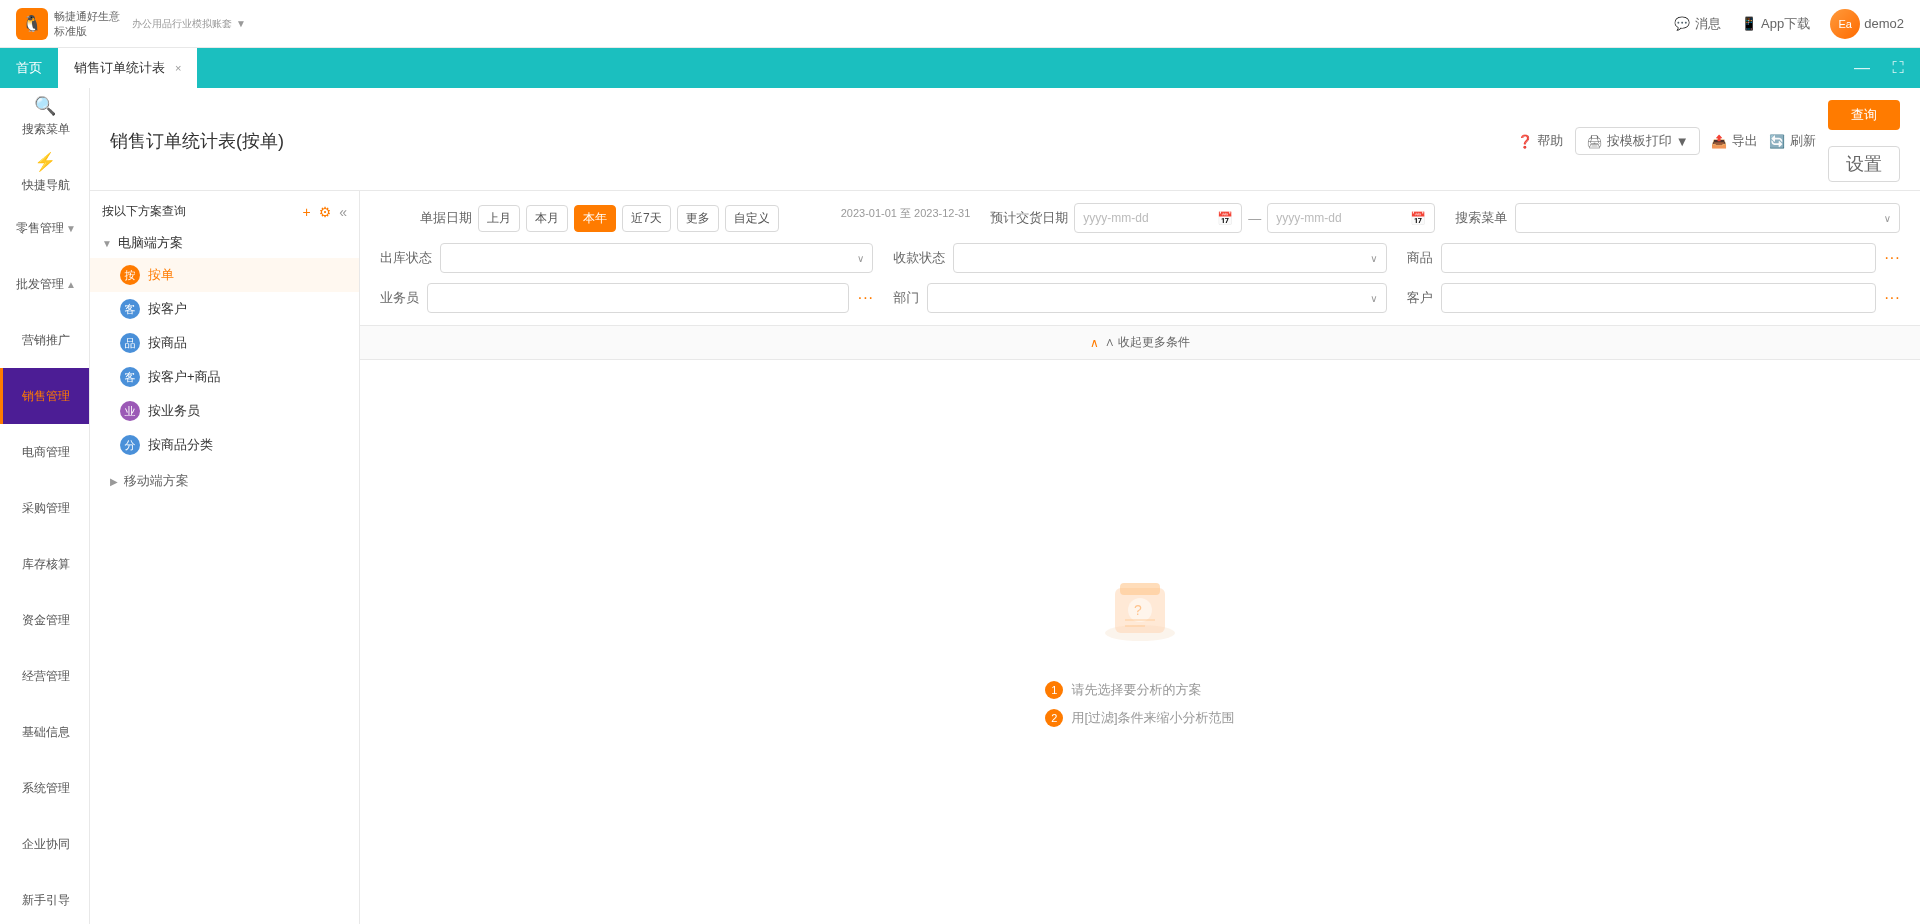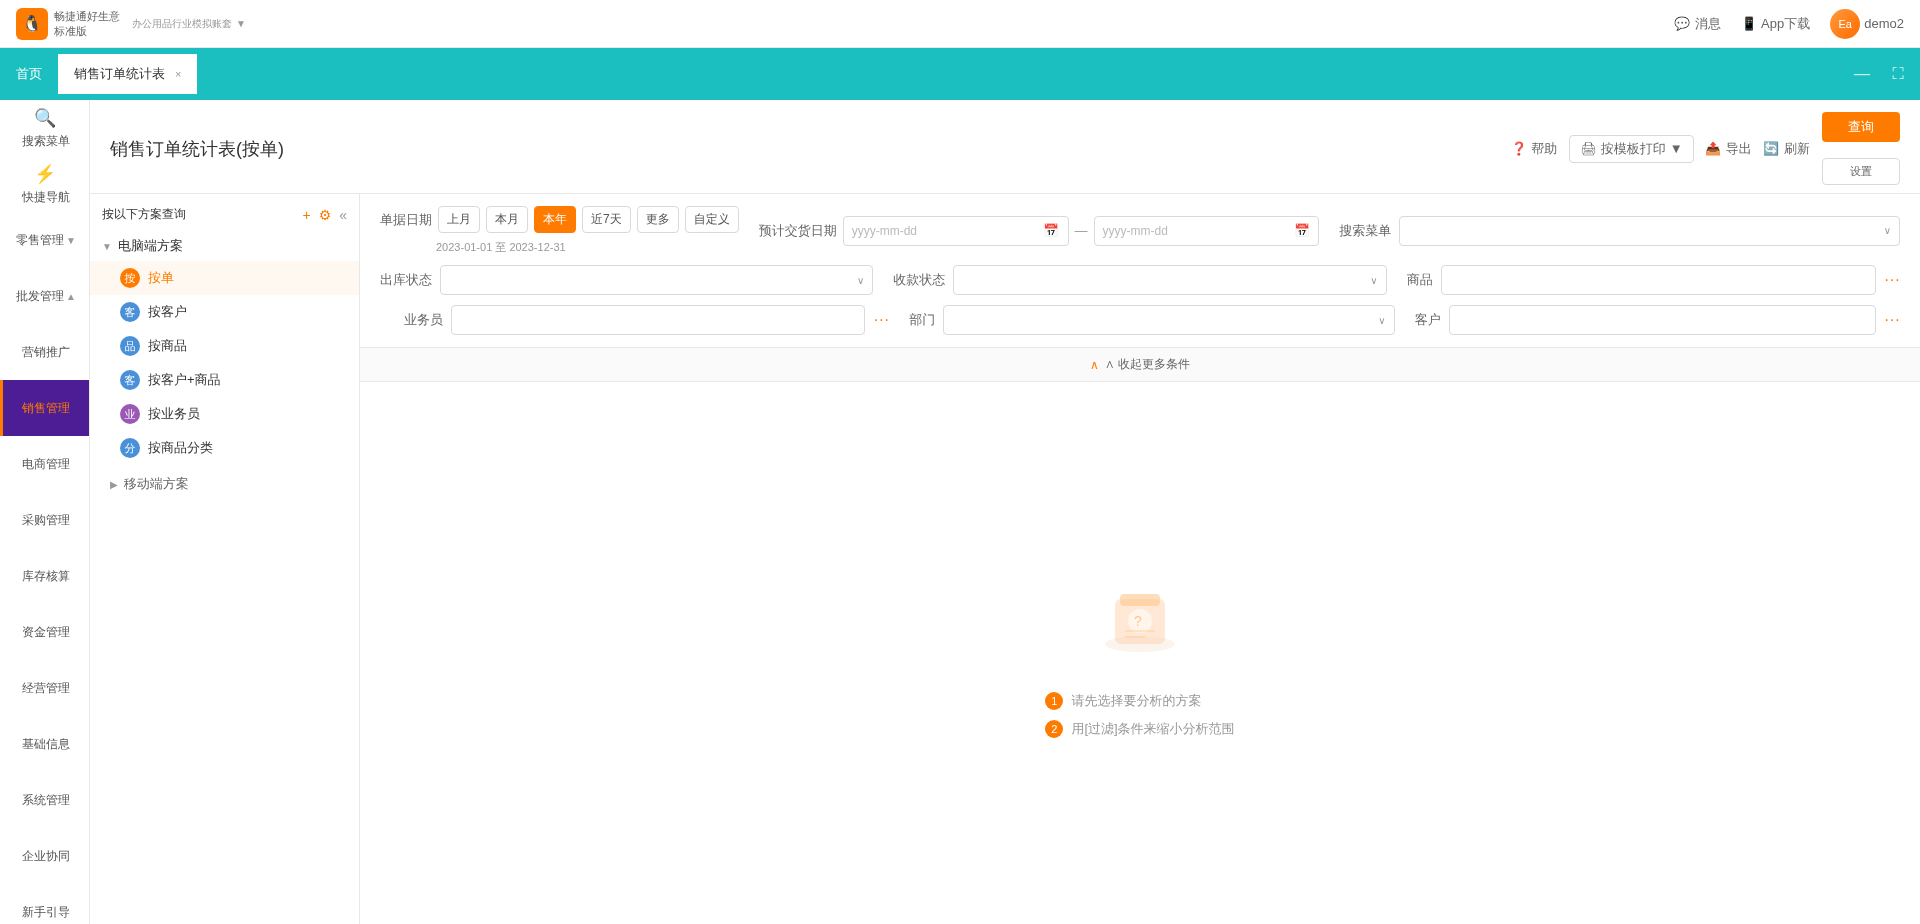--- a/index.html
+++ b/index.html
@@ -22,21 +22,21 @@
     .logo-text { font-size: 11px; color: #666; line-height: 1.3; }
     .dropdown-selector { display: flex; align-items: center; gap: 4px; font-size: 13px; color: #333; cursor: pointer; }
     .dropdown-selector span { color: #999; font-size: 10px; }
     .top-header-right { display: flex; align-items: center; gap: 20px; }
     .header-action { display: flex; align-items: center; gap: 4px; color: #666; font-size: 13px; cursor: pointer; }
     .avatar { width: 30px; height: 30px; border-radius: 50%; background: linear-gradient(135deg, #ff9a3c, #ff6b00); display: flex; align-items: center; justify-content: center; color: #fff; font-size: 11px; font-weight: normal; }
 
     
     .nav-tabs {
       background: #1bbfbf;
-      height: 52px;
+      height: 40px;
       display: flex;
       align-items: center;
       padding: 0 0;
       flex-shrink: 0;
     }
     .nav-tab {
       height: 40px;
       display: flex;
       align-items: center;
       padding: 0 16px;
@@ -172,21 +172,21 @@
       padding: 12px 20px 8px 20px;
       border-bottom: 1px solid #e8e8e8;
       display: flex;
       align-items: center;
       justify-content: space-between;
     }
     .page-title { font-size: 18px; color: #333; font-weight: 500; }
     .page-title-actions { display: flex; align-items: center; gap: 12px; }
     .page-action { display: flex; align-items: center; gap: 4px; color: #666; font-size: 13px; cursor: pointer; }
     .btn-primary { background: #ff7b00; color: #fff; border: none; padding: 6px 16px; border-radius: 4px; cursor: pointer; font-size: 13px; }
-    .btn-default { background: #fff; color: #666; border: 1px solid #d9d9d9; padding: 5px 27px; border-radius: 4px; cursor: pointer; font-size: 11px; }
+    .btn-default { background: #fff; color: #666; border: 1px solid #d9d9d9; padding: 5px 17px; border-radius: 4px; cursor: pointer; font-size: 18px; }
 
     
     .filter-area {
       background: #fff;
       padding: 12px 20px;
       border-bottom: 1px solid #e8e8e8;
     }
     .filter-row {
       display: flex;
       align-items: center;
@@ -503,21 +503,21 @@
           <span class="label">移动端方案</span>
         </div>
       </div>
 
       <div class="right-content">
 
         <div class="filter-area">
 
           <div class="filter-row">
 
-            <div class="filter-group" style="flex:0 0 auto; gap:6px; align-items:flex-start; flex-direction:column;">
+            <div class="filter-group" style="flex:0 0 auto; gap:6px; align-items:flex-start; flex-direction:row;margin-left:40px;">
               <div style="display:flex;align-items:center;gap:6px;">
                 <span class="filter-label">单据日期</span>
                 <button class="date-btn">上月</button>
                 <button class="date-btn">本月</button>
                 <button class="date-btn active">本年</button>
                 <button class="date-btn">近7天</button>
                 <button class="date-btn">更多</button>
                 <button class="date-btn">自定义</button>
               </div>
               <div style="padding-left:56px;">
@@ -563,21 +563,21 @@
               </div>
             </div>
             <div class="filter-group" style="flex:1;">
               <span class="filter-label">商品</span>
               <input class="filter-input" style="flex: 1 1 0%;">
               <span class="filter-ellipsis">···</span>
             </div>
           </div>
 
           <div class="filter-row">
-            <div class="filter-group" style="flex:1;margin-left:24px;">
+            <div class="filter-group" style="flex:1;">
               <span class="filter-label">业务员</span>
               <input class="filter-input" style="flex: 1 1 0%;">
               <span class="filter-ellipsis">···</span>
             </div>
             <div class="filter-group" style="flex:1;">
               <span class="filter-label">部门</span>
               <div class="filter-select-wrapper">
                 <span class="filter-select-placeholder"></span>
                 <span class="filter-select-arrow">∨</span>
               </div>

